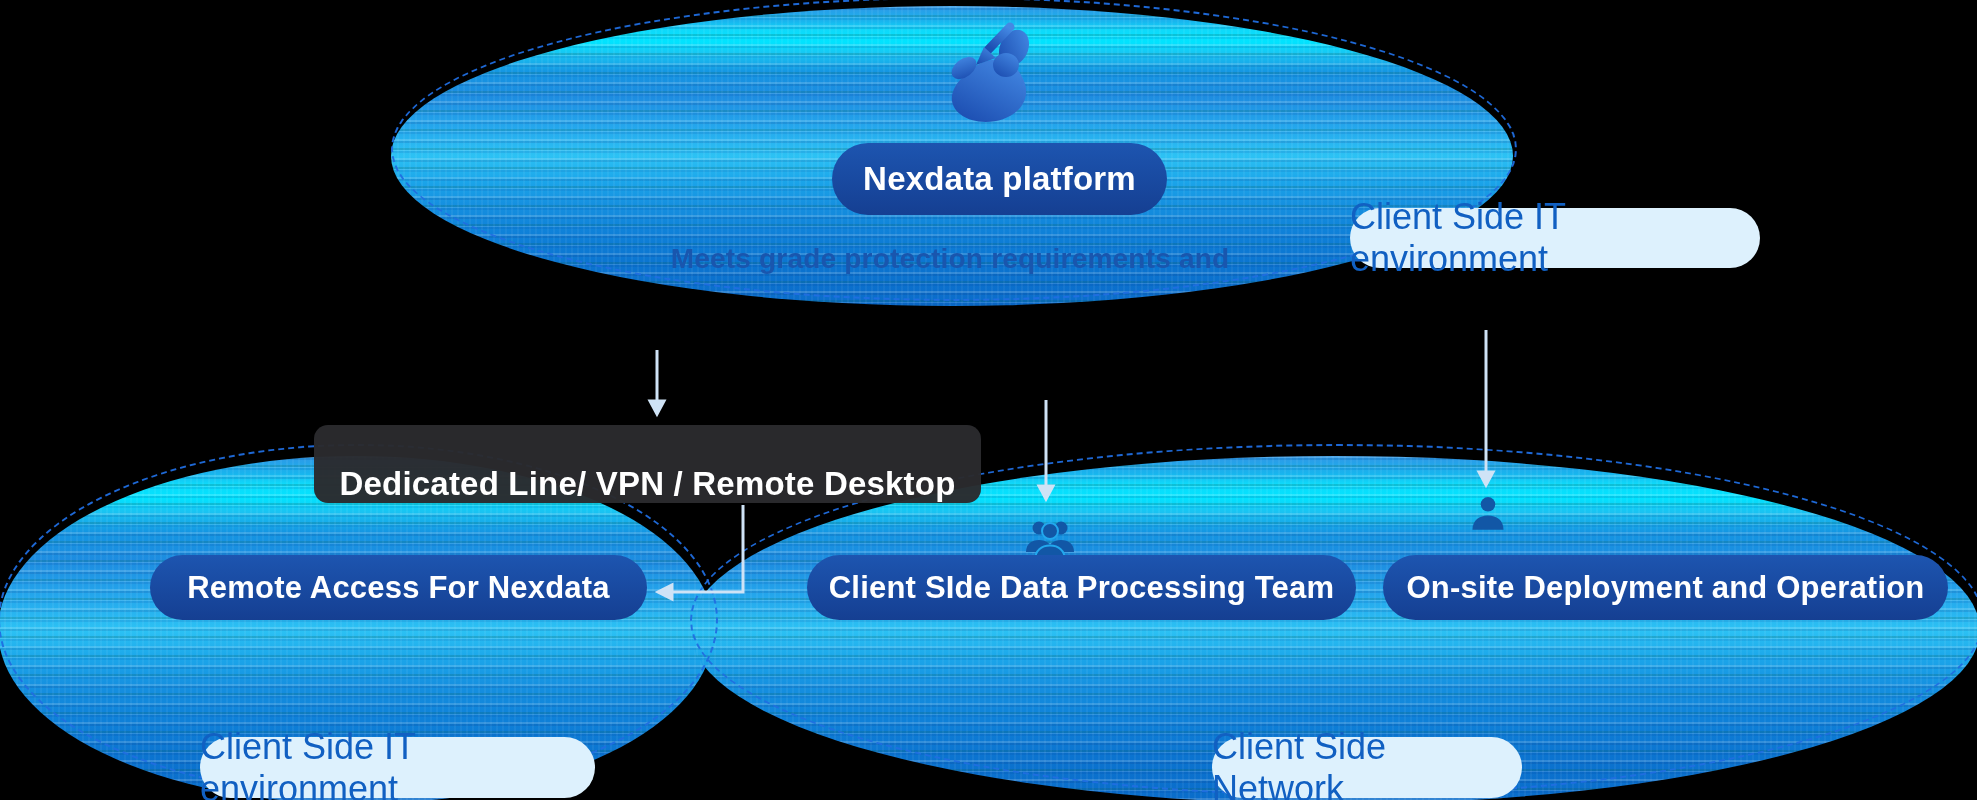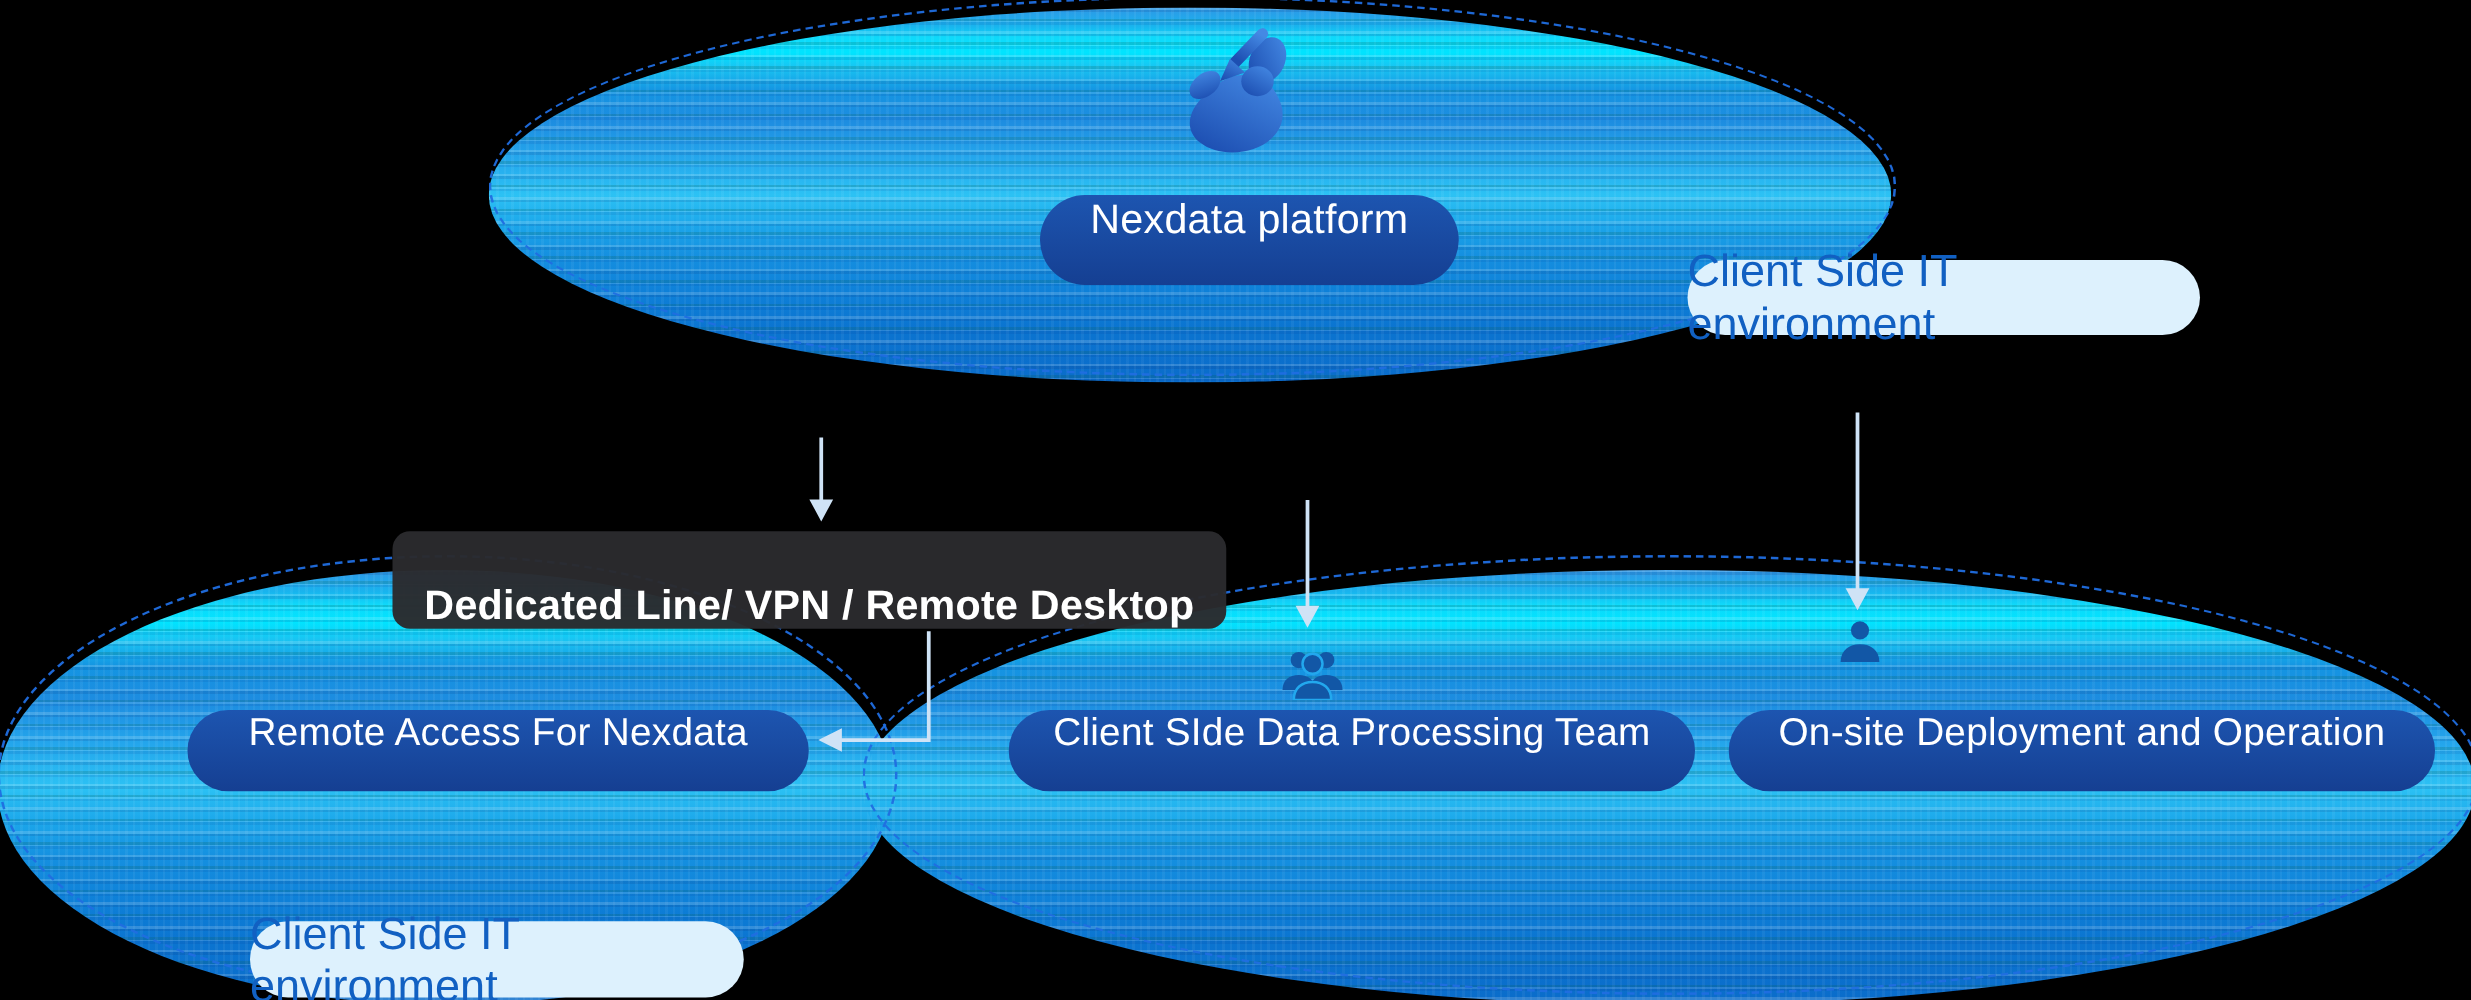--- a/index.html
+++ b/index.html
@@ -33,25 +33,24 @@
   .outline{
     position:absolute;border-radius:50%;border:2px dashed rgba(32,110,225,0.95);
     background:transparent;z-index:2;pointer-events:none;
   }
   .outline.top{left:391px;top:-3px;width:1122px;height:300px;}
   .outline.left{left:-2px;top:444px;width:716px;height:348px;}
   .outline.right{left:690px;top:444px;width:1290px;height:348px;}
 
   
   .node-pill{
-    position:absolute;display:flex;align-items:flex-start;justify-content:center;
+    position:absolute;display:flex;align-items:center;justify-content:center;
     background:linear-gradient(180deg,#1d55b0,#153f92);
-    color:#fff;font-weight:normal;border-radius:40px;z-index:5;
+    color:#fff;font-weight:bold;border-radius:40px;z-index:5;
     letter-spacing:0.2px;
-    margin-top:13px;
   }
   .pill-platform{left:832px;top:143px;width:335px;height:72px;font-size:33px;}
   .pill-remote{left:150px;top:555px;width:497px;height:65px;font-size:31px;}
   .pill-team{left:807px;top:555px;width:549px;height:65px;font-size:31px;}
   .pill-onsite{left:1383px;top:555px;width:565px;height:65px;font-size:31px;}
 
   .env-label{
     position:absolute;display:flex;align-items:center;justify-content:center;
     background:#ddf1fd;color:#1160c2;border-radius:31px;font-size:36px;z-index:6;
   }
@@ -101,27 +100,31 @@
     <ellipse cx="76" cy="60" rx="13" ry="12" fill="url(#lg)"></ellipse>
     <ellipse cx="34" cy="63" rx="14" ry="9" transform="rotate(-38 34 63)" fill="url(#lg)"></ellipse>
     <line x1="80" y1="22" x2="58" y2="45" stroke="url(#lg)" stroke-width="9" stroke-linecap="round"></line>
     <polygon points="46,60 54,42 66,53" fill="url(#lg)"></polygon>
   </svg>
 
   <div class="node-pill pill-platform">
     <span>Nexdata platform</span>
   </div>
   <div class="description">
+    <div>Meets grade protection requirements and</div>
   </div>
 
   <div class="env-label label-top-right">
     <span>Client Side IT environment</span>
   </div>
   <div class="env-label label-bottom-left">
     <span>Client Side IT environment</span>
+  </div>
+  <div class="env-label label-bottom-right">
+    <span>Client Side Network</span>
   </div>
 
   <div class="connector-box">
     <span>Dedicated Line/ VPN / Remote Desktop</span>
   </div>
 
   <svg class="arrow-layer">
     <g stroke="#cfe3f6" stroke-width="3" fill="#cfe3f6">
 
       <line x1="657" y1="350" x2="657" y2="403"></line>

